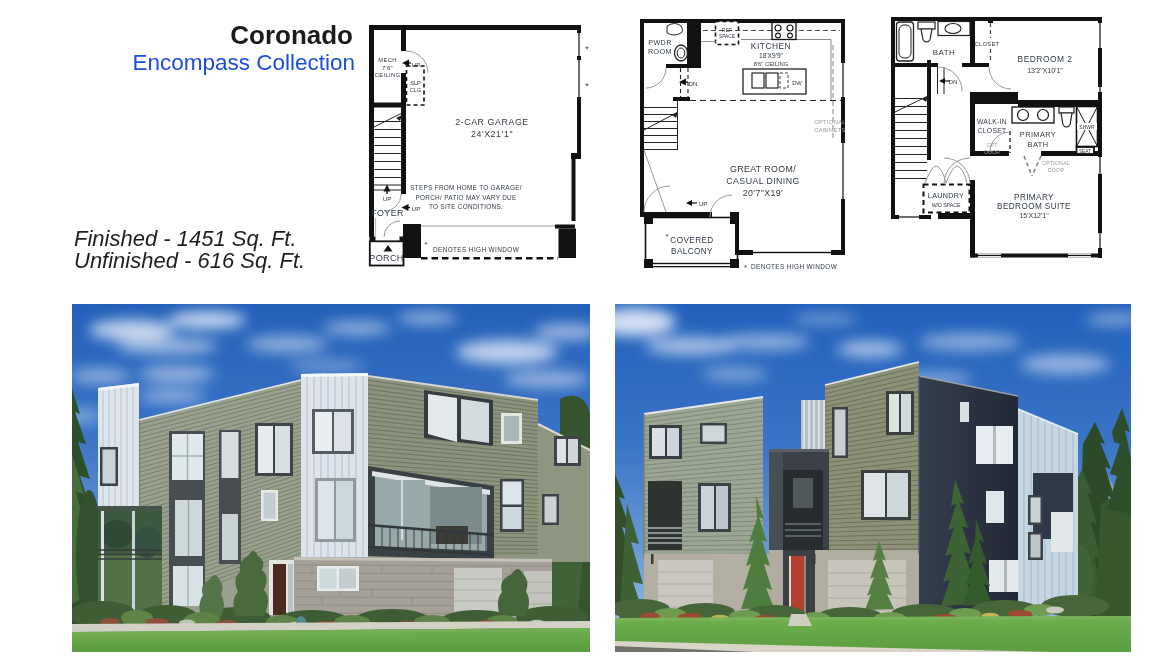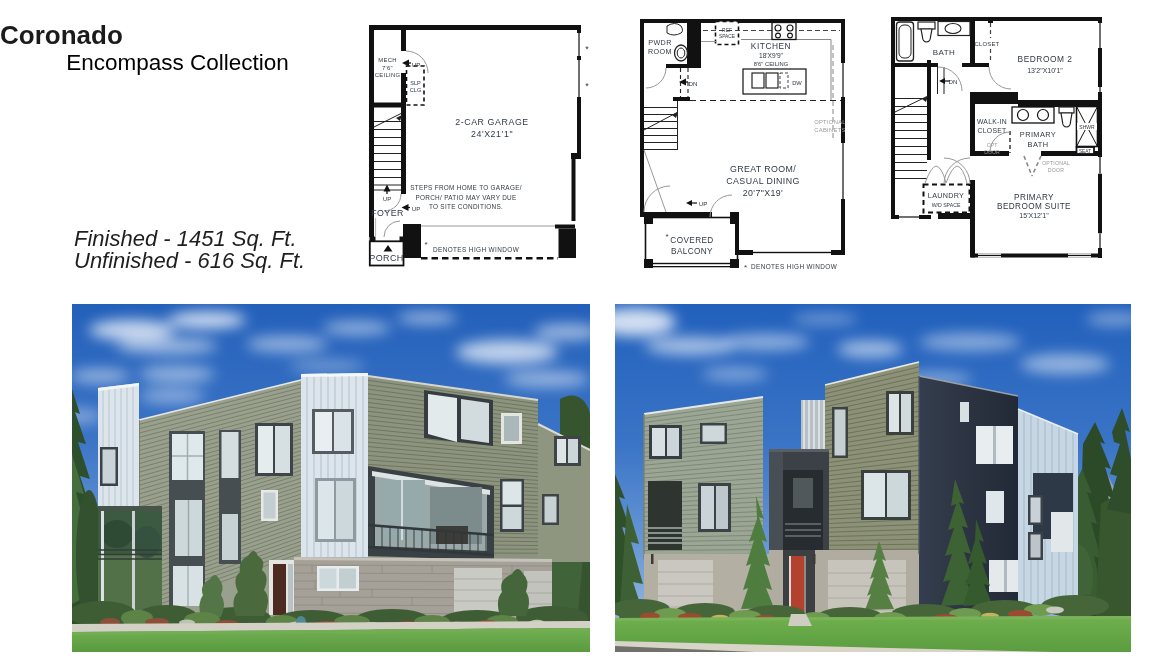--- a/index.html
+++ b/index.html
@@ -1,19 +1,19 @@
 <!DOCTYPE html>
 <html><head>
 <meta charset="utf-8">
 <style>
   html,body{margin:0;padding:0}
   body{width:1154px;height:667px;background:#fff;font-family:"Liberation Sans",sans-serif;position:relative;overflow:hidden}
   .abs{position:absolute}
-  .title{position:absolute;left:0;top:22px;width:353px;text-align:left;font-size:26px;font-weight:bold;color:#1b1b1b;line-height:1}
-  .subtitle{position:absolute;left:0;top:52px;width:355px;text-align:center;font-size:22.5px;color:#000000;line-height:1}
+  .title{position:absolute;left:0;top:22px;width:353px;text-align:right;font-size:26px;font-weight:bold;color:#1b1b1b;line-height:1}
+  .subtitle{position:absolute;left:0;top:52px;width:355px;text-align:right;font-size:22.5px;color:#1d4ed8;line-height:1}
   .sqft{position:absolute;left:74px;top:228px;font-size:22px;font-style:italic;color:#1f1f1f;line-height:22px}
   svg text{font-family:"Liberation Sans",sans-serif}
   .plG{fill:none;stroke:#999;stroke-width:1}
 </style>
 </head>
 <body>
   <div class="title">Coronado</div>
   <div class="subtitle">Encompass Collection</div>
   <div class="sqft">Finished - 1451 Sq. Ft.<br>Unfinished - 616 Sq. Ft.</div>
 

